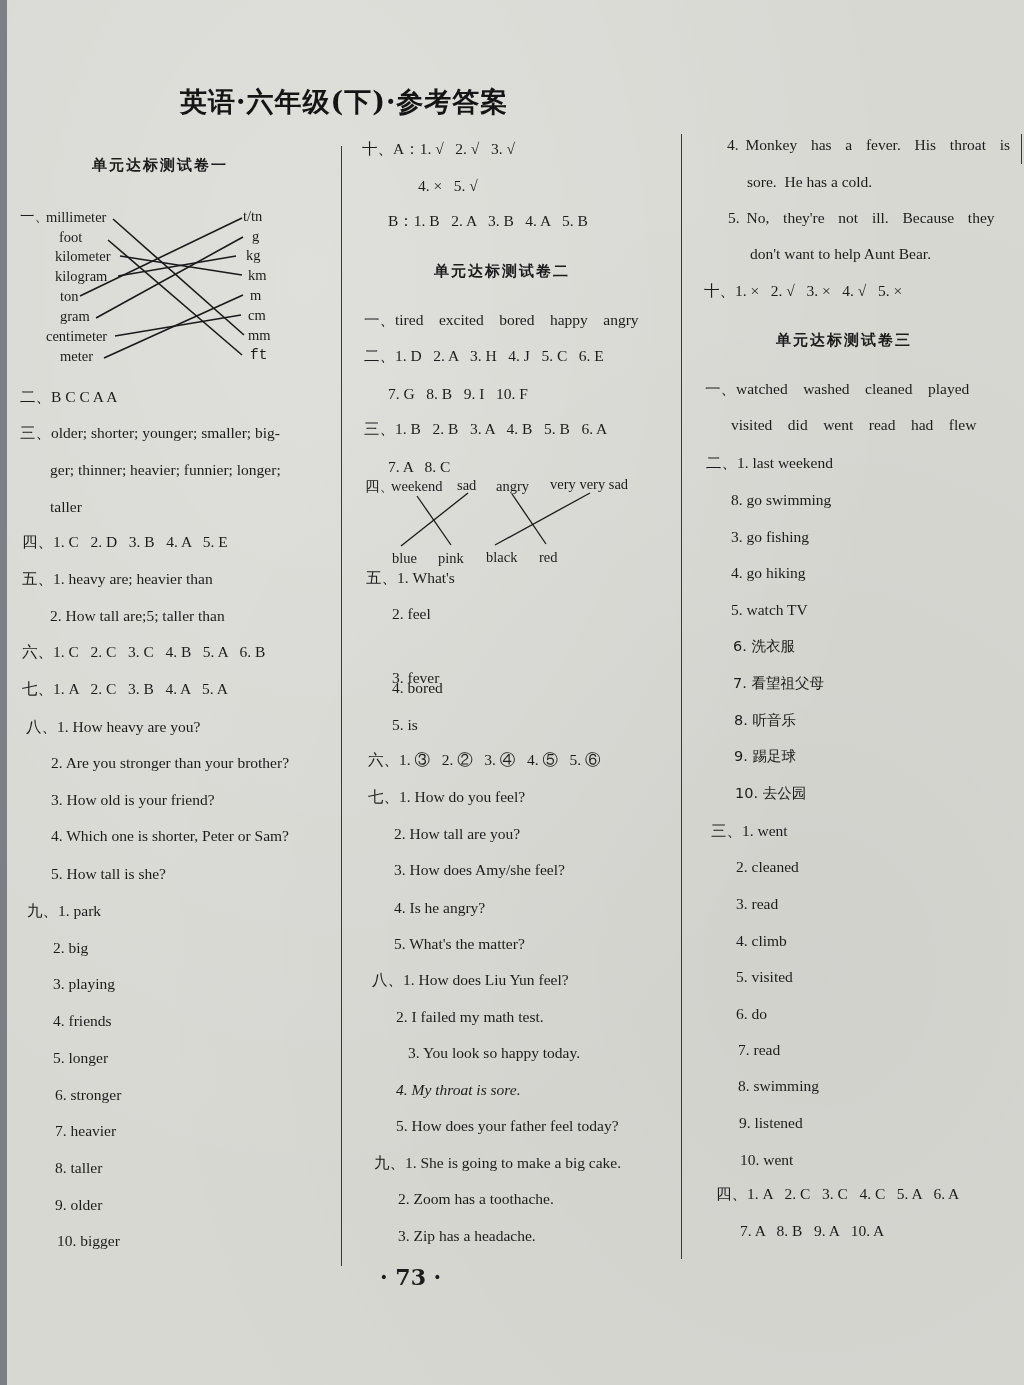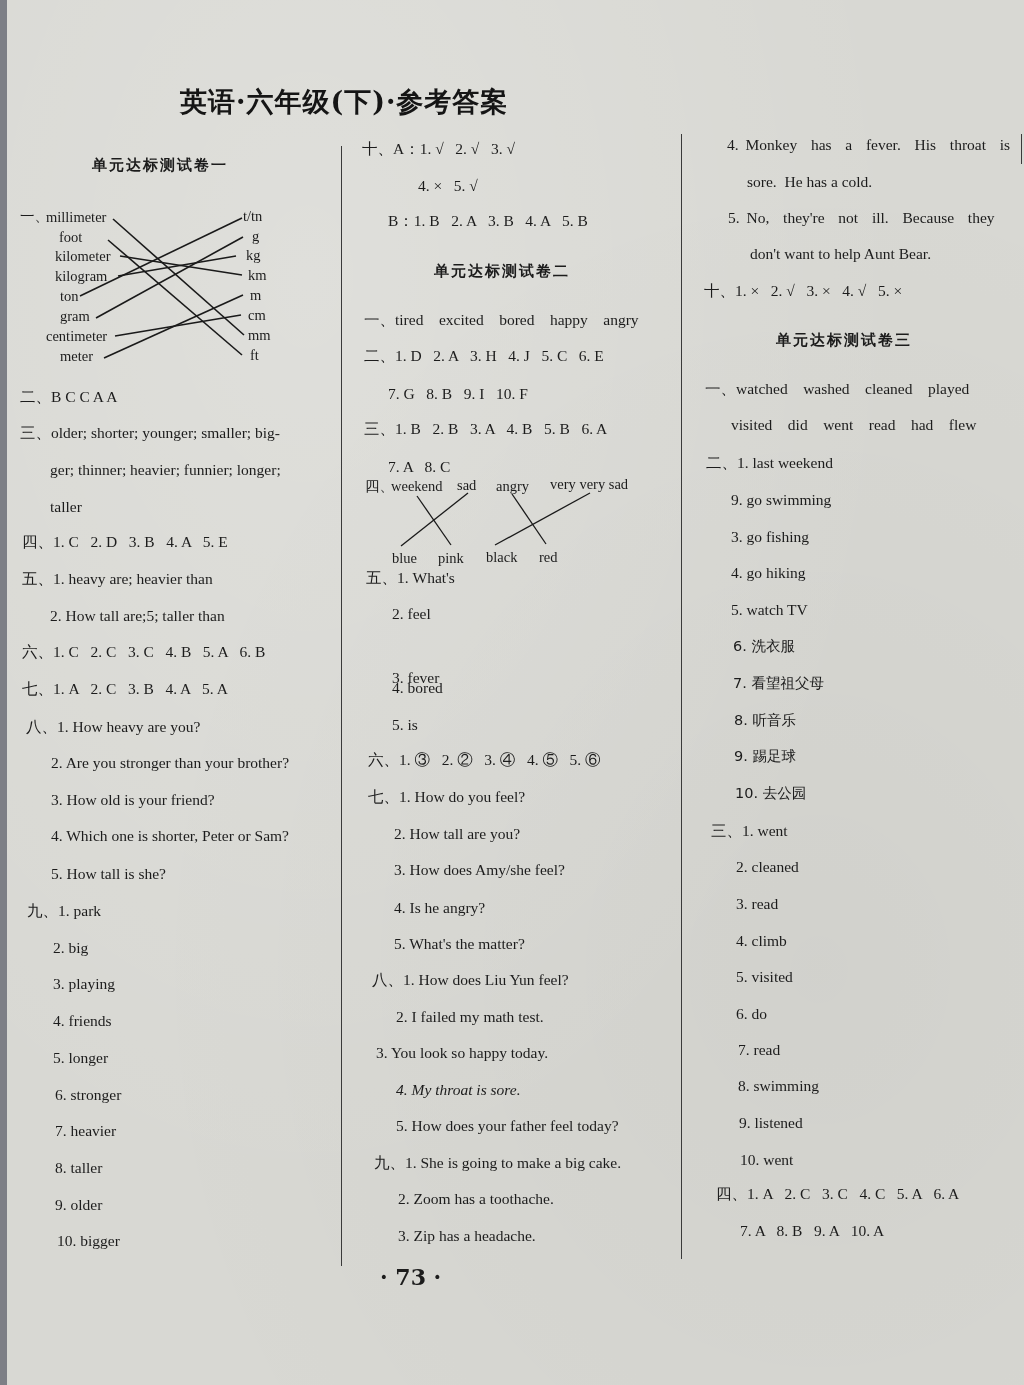--- a/index.html
+++ b/index.html
@@ -64,21 +64,21 @@
     <span class="match-label" style="left:46px; top:328px;">centimeter</span>
     <span class="match-label" style="left:60px; top:348px;">meter</span>
 
     <span class="match-label" style="left:243px; top:208px;">t/tn</span>
     <span class="match-label" style="left:252px; top:228px;">g</span>
     <span class="match-label" style="left:246px; top:247px;">kg</span>
     <span class="match-label" style="left:248px; top:267px;">km</span>
     <span class="match-label" style="left:250px; top:287px;">m</span>
     <span class="match-label" style="left:248px; top:307px;">cm</span>
     <span class="match-label" style="left:248px; top:327px;">mm</span>
-    <span class="match-label" style="left:250px; top:347px;">ft</span>
+    <span class="match-label" style="left:250px; top:347px;font-family:Liberation Mono, monospace;">ft</span>
 
     <svg class="matching" width="1024" height="1385">
       <g stroke="#1a1a1a" stroke-width="1.6" fill="none">
         <line x1="113" y1="219" x2="244" y2="335"></line>
         <line x1="108" y1="240" x2="242" y2="355"></line>
         <line x1="120" y1="256" x2="242" y2="275"></line>
         <line x1="118" y1="276" x2="236" y2="256"></line>
         <line x1="80" y1="296" x2="242" y2="218"></line>
         <line x1="96" y1="318" x2="243" y2="237"></line>
         <line x1="115" y1="336" x2="241" y2="315"></line>
@@ -154,41 +154,41 @@
   <div class="line" style="left: 392px; top: 679px; white-space: pre;">4. bored</div>
   <div class="line" style="left: 392px; top: 716px; white-space: pre;">5. is</div>
   <div class="line" style="left: 368px; top: 751px; white-space: pre;">六、1. ③   2. ②   3. ④   4. ⑤   5. ⑥</div>
   <div class="line" style="left: 368px; top: 788px; white-space: pre;">七、1. How do you feel?</div>
   <div class="line" style="left: 394px; top: 825px; white-space: pre;">2. How tall are you?</div>
   <div class="line" style="left: 394px; top: 861px; white-space: pre;">3. How does Amy/she feel?</div>
   <div class="line" style="left: 394px; top: 899px; white-space: pre;">4. Is he angry?</div>
   <div class="line" style="left: 394px; top: 935px; white-space: pre;">5. What's the matter?</div>
   <div class="line" style="left: 372px; top: 971px; white-space: pre;">八、1. How does Liu Yun feel?</div>
   <div class="line" style="left: 396px; top: 1008px; white-space: pre;">2. I failed my math test.</div>
-  <div class="line" style="left: 376px; top: 1044px; white-space: pre;">3. You look so happy today.</div>
+  <div class="line" style="left: 408px; top: 1044px; white-space: pre;">3. You look so happy today.</div>
   <div class="line" style="left: 396px; top: 1081px; white-space: pre; font-style: italic;">4. My throat is sore.</div>
   <div class="line" style="left: 396px; top: 1117px; white-space: pre;">5. How does your father feel today?</div>
   <div class="line" style="left: 374px; top: 1154px; white-space: pre;">九、1. She is going to make a big cake.</div>
   <div class="line" style="left: 398px; top: 1190px; white-space: pre;">2. Zoom has a toothache.</div>
   <div class="line" style="left: 398px; top: 1227px; white-space: pre;">3. Zip has a headache.</div>
 </div>
 
 <div class="col">
   <div class="line" style="left: 727px; top: 136px; word-spacing: 3px; white-space: pre;">4. Monkey  has  a  fever.  His  throat  is</div>
   <div class="line" style="left: 747px; top: 173px; white-space: pre;">sore.  He has a cold.</div>
   <div class="line" style="left: 728px; top: 209px; word-spacing: 3px; white-space: pre;">5. No,  they're  not  ill.  Because  they</div>
   <div class="line" style="left: 750px; top: 245px; white-space: pre;">don't want to help Aunt Bear.</div>
   <div class="line" style="left: 704px; top: 282px; white-space: pre;">十、1. ×   2. √   3. ×   4. √   5. ×</div>
 
   <div class="sec-head" style="left:776px; top:331px;">单元达标测试卷三</div>
 
   <div class="line" style="left: 705px; top: 380px; white-space: pre;">一、watched    washed    cleaned    played</div>
   <div class="line" style="left: 731px; top: 416px; white-space: pre;">visited    did    went    read    had    flew</div>
   <div class="line" style="left: 706px; top: 454px; white-space: pre;">二、1. last weekend</div>
-  <div class="line" style="left: 731px; top: 491px; white-space: pre;">9. go swimming</div>
+  <div class="line" style="left: 731px; top: 491px; white-space: pre;">8. go swimming</div>
   <div class="line" style="left: 731px; top: 528px; white-space: pre;">3. go fishing</div>
   <div class="line" style="left: 731px; top: 564px; white-space: pre;">4. go hiking</div>
   <div class="line" style="left: 731px; top: 601px; white-space: pre;">5. watch TV</div>
   <div class="line cn" style="left: 733px; top: 637px; white-space: pre;">6. 洗衣服</div>
   <div class="line cn" style="left: 733px; top: 674px; white-space: pre;">7. 看望祖父母</div>
   <div class="line cn" style="left: 734px; top: 711px; white-space: pre;">8. 听音乐</div>
   <div class="line cn" style="left: 734px; top: 747px; white-space: pre;">9. 踢足球</div>
   <div class="line cn" style="left: 735px; top: 784px; white-space: pre;">10. 去公园</div>
   <div class="line" style="left: 711px; top: 822px; white-space: pre;">三、1. went</div>
   <div class="line" style="left: 736px; top: 858px; white-space: pre;">2. cleaned</div>

